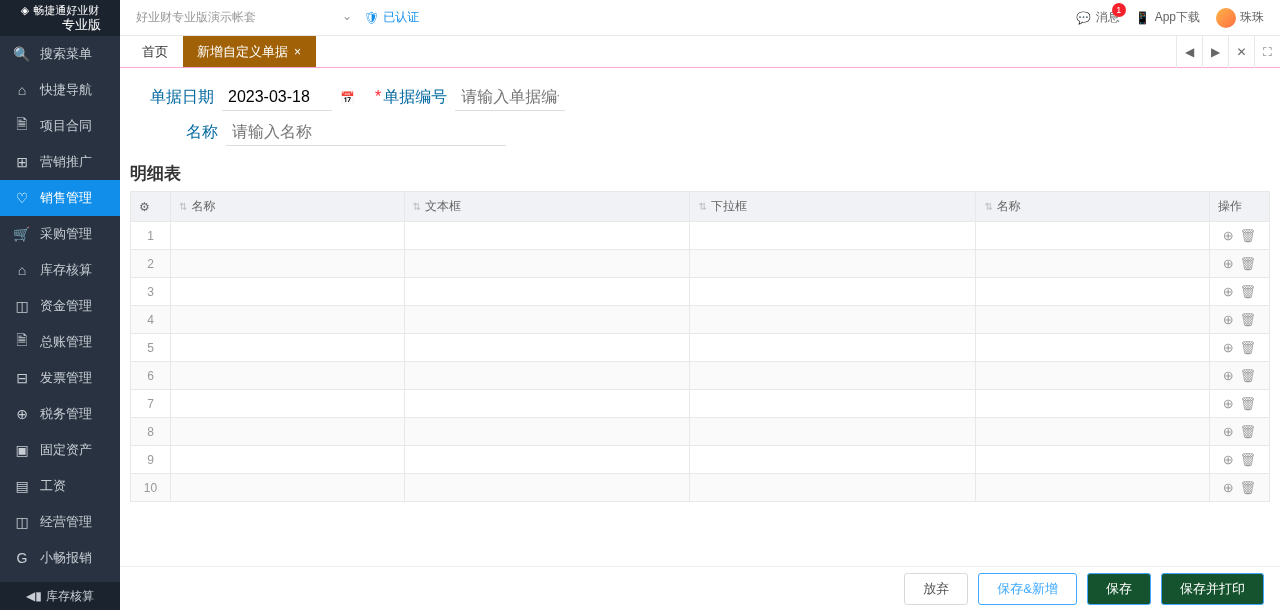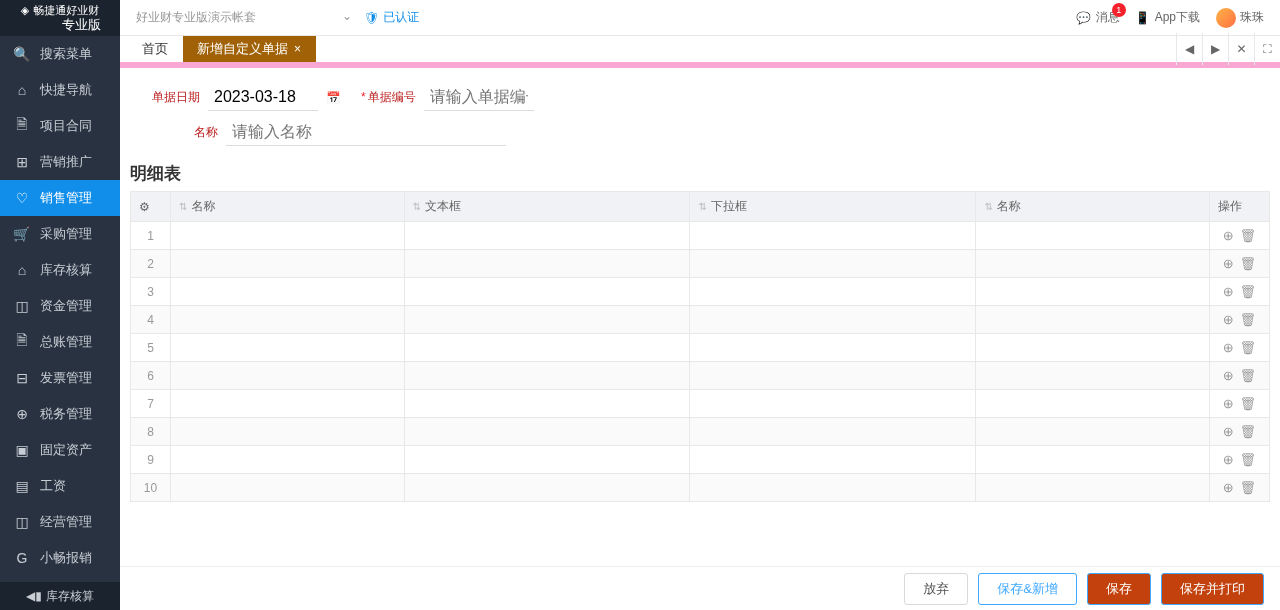--- a/index.html
+++ b/index.html
@@ -22,32 +22,32 @@
     
     .top-header { height: 36px; display: flex; align-items: center; padding: 0 16px; border-bottom: 1px solid #e8e8e8; gap: 12px; }
     .account-selector { display: flex; align-items: flex-start; gap: 6px; color: #999; font-size: 12px; cursor: pointer; }
     .verified { display: flex; align-items: center; gap: 4px; color: #108ee9; font-size: 12px; }
     .top-right { margin-left: auto; display: flex; align-items: center; gap: 16px; }
     .top-action { display: flex; align-items: center; gap: 4px; cursor: pointer; color: #666; position: relative; }
     .badge { position: absolute; top: -6px; right: -6px; background: #f5222d; color: #fff; border-radius: 50%; width: 14px; height: 14px; font-size: 9px; display: flex; align-items: center; justify-content: center; }
     .avatar { width: 20px; height: 20px; border-radius: 50%; background: linear-gradient(135deg, #ffb347, #ff7043); }
     
     
-    .tabs-bar { height: 32px; display: flex; align-items: center; border-bottom: 6px solid #f9a8d4; padding-left: 8px; }
+    .tabs-bar { height: 32px; display: flex; align-items: center; border-bottom: 1px solid #f9a8d4; padding-left: 8px; }
     .tab { padding: 0 14px; height: 100%; display: flex; align-items: center; cursor: pointer; font-size: 13px; border-right: 1px solid transparent; gap: 6px; }
     .tab.active { background: #a16207; color: #fff; }
     .tab-close { font-size: 12px; }
     .tabs-right { margin-left: auto; display: flex; align-items: center; }
     .tab-btn { width: 26px; height: 32px; display: flex; align-items: center; justify-content: center; cursor: pointer; border-left: 1px solid #e8e8e8; color: #666; }
     
     
     .content { flex: 1; overflow: auto; padding: 12px 0; position: relative; }
     .form-row { display: flex; align-items: center; gap: 20px; padding: 4px 30px; }
     .form-field { display: flex; align-items: center; gap: 8px; }
-    .field-label { color: #b91c1c; font-size: 12px; min-width: 50px; text-align: right; }
+    .field-label { color: #0369a1; font-size: 16px; min-width: 50px; text-align: right; }
     .required::before { content: "*"; color: #f5222d; margin-right: 2px; }
     .field-input { border: none; border-bottom: 1px solid #ddd; padding: 4px 6px; width: 110px; font-size: 16px; outline: none; background: transparent; }
     .field-input.wide { width: 280px; }
     .date-icon { color: #108ee9; cursor: pointer; }
     
     
     .section-title { font-weight: bold; font-size: 17px; margin: 12px 4px 6px 10px; }
     .detail-table { width: calc(100% - 20px); margin: 0 10px; border-collapse: collapse; border: 1px solid #e8e8e8; }
     .detail-table th { background: #f0f2f5; padding: 6px 8px; font-weight: normal; font-size: 12px; color: #666; border: 1px solid #e8e8e8; text-align: left; }
     .detail-table td { padding: 6px 8px; border: 1px solid #e8e8e8; height: 26px; font-size: 12px; }
@@ -55,21 +55,21 @@
     .sort-arrow { color: #bbb; margin-right: 4px; font-size: 10px; }
     .gear-col { width: 40px; text-align: center; }
     .action-col { width: 60px; text-align: center; }
     .row-action { color: #999; cursor: pointer; margin: 0 3px; font-size: 13px; }
     .detail-table tbody tr:nth-child(even) { background: #fafafa; }
     
     
     .footer-bar { position: absolute; bottom: 0; right: 0; left: 0; height: 44px; display: flex; align-items: center; justify-content: flex-end; gap: 10px; padding: 0 16px; background: #fff; border-top: 1px solid #eee; }
     .btn { padding: 6px 18px; border-radius: 3px; font-size: 13px; cursor: pointer; border: 1px solid #d9d9d9; background: #fff; color: #555; }
     .btn.outline-primary { border-color: #40a9ff; color: #40a9ff; }
-    .btn.primary { background: #c2410c; border-color: #40a9ff; color: #fff; }
+    .btn.primary { background: #14532d; border-color: #40a9ff; color: #fff; }
     
     
     .sidebar-items::-webkit-scrollbar { width: 4px; }
     .sidebar-items::-webkit-scrollbar-thumb { background: #556; }
   </style>
 </head>
 <body>
 
 <div class="sidebar">
   <div class="logo-area">

